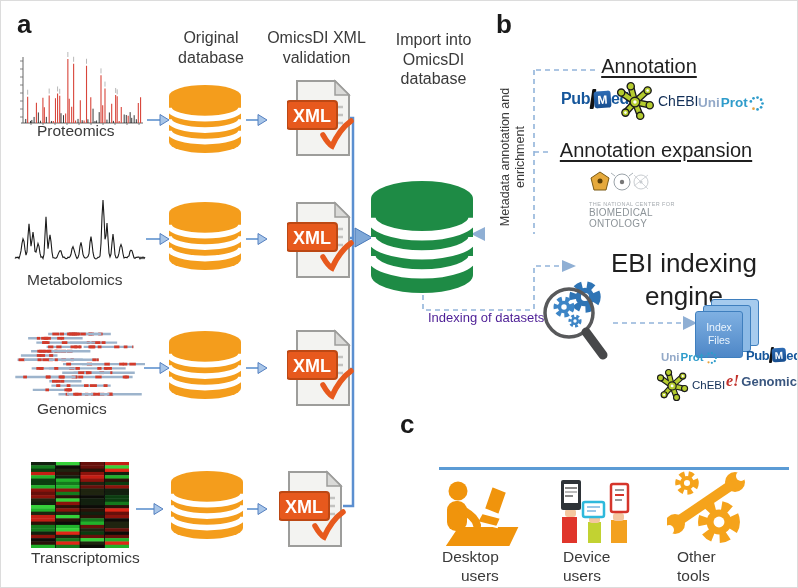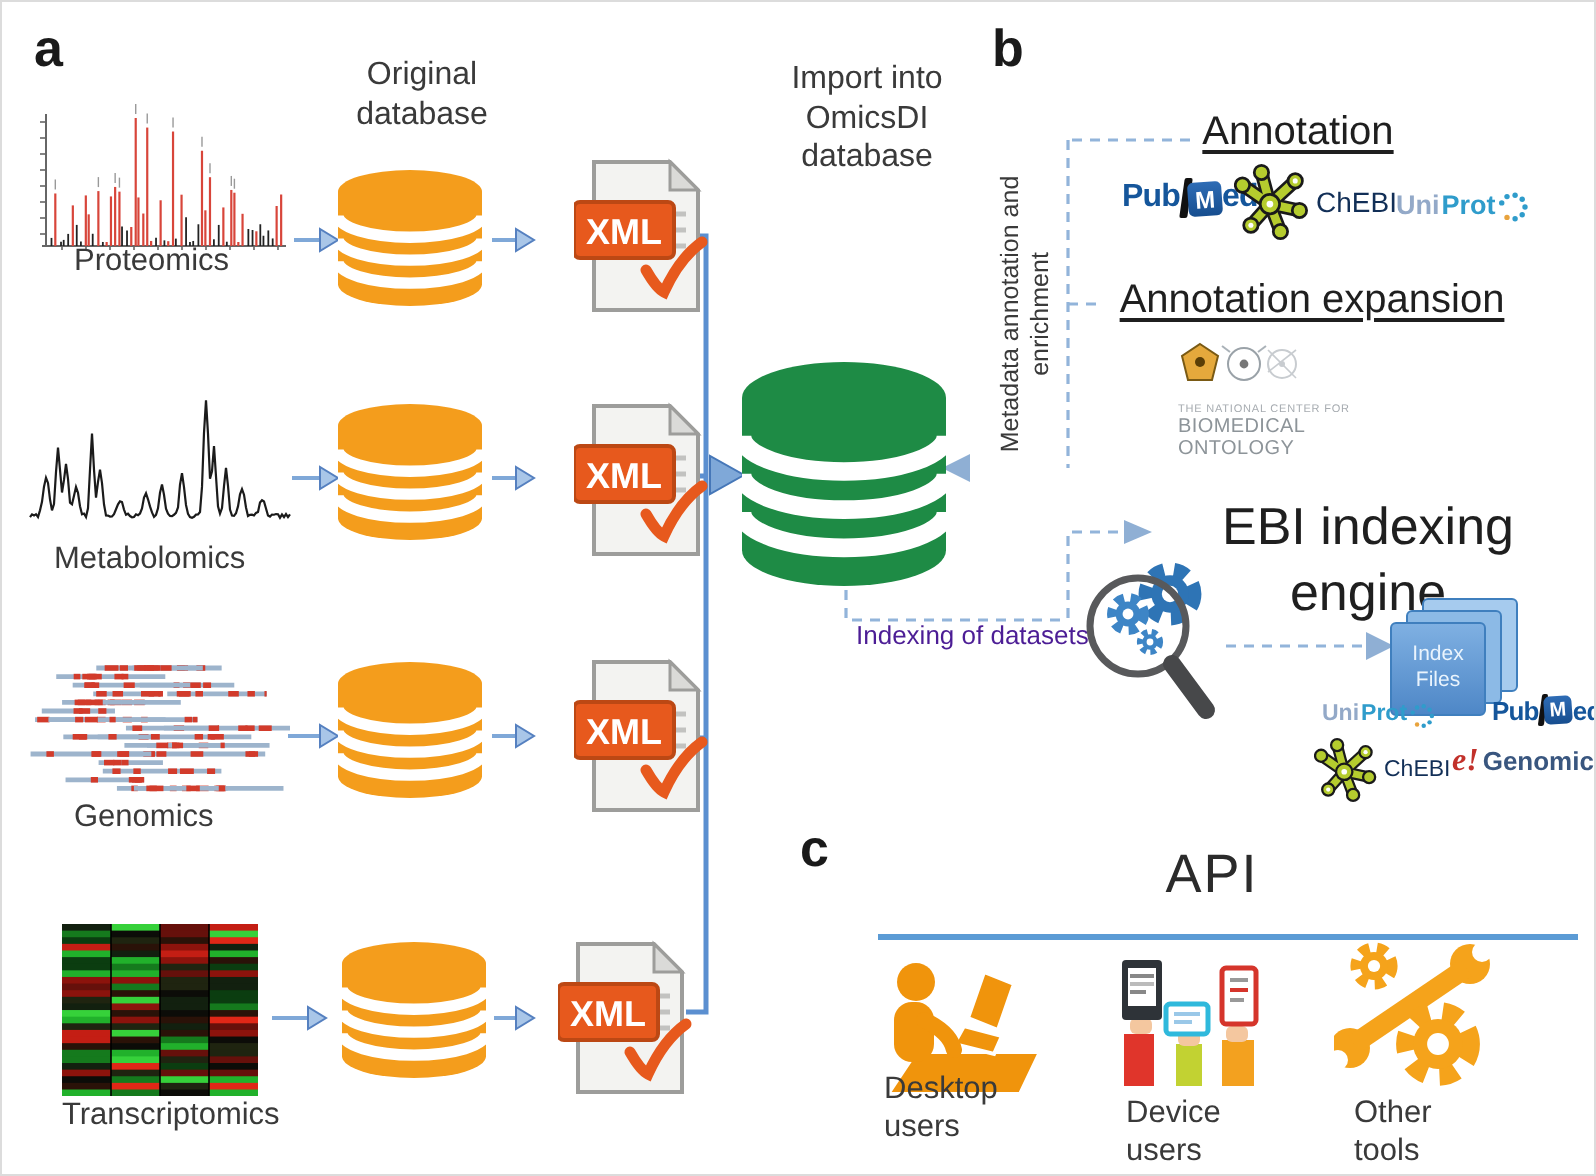--- a/index.html
+++ b/index.html
@@ -97,20 +97,22 @@
         <polygon points="257,502.5 257,513.5 266,508" fill="#A9C6E8" stroke="#5580C0" stroke-width="1"></polygon>
       </g>
   </svg>
 
   <div class="abs panel-letter" style="left:16px;top:8px;">a</div>
   <div class="abs panel-letter" style="left:495px;top:8px;">b</div>
   <div class="abs panel-letter" style="left:399px;top:408px;">c</div>
 
   <div class="abs colhdr ctr pre" style="left:157px;top:27px;width:106px;">Original
 database</div>
+  <div class="abs colhdr ctr pre" style="left:258px;top:27px;width:115px;">OmicsDI XML
+validation</div>
   <div class="abs colhdr ctr pre" style="left:381px;top:29px;width:103px;">Import into
 OmicsDI
 database</div>
 
   <div class="abs" style="left:12px;top:50px;" id="fig-prot"><svg width="132" height="84" viewBox="0 0 132 84">
         <path d="M10 6 V72 M8 72 H130" stroke="#666" stroke-width="1" fill="none"></path>
         <line x1="7" y1="10" x2="10" y2="10" stroke="#666" stroke-width="0.8"></line>
         <line x1="7" y1="18" x2="10" y2="18" stroke="#666" stroke-width="0.8"></line>
         <line x1="7" y1="26" x2="10" y2="26" stroke="#666" stroke-width="0.8"></line>
         <line x1="7" y1="34" x2="10" y2="34" stroke="#666" stroke-width="0.8"></line>
@@ -676,21 +678,20 @@
         <circle cx="29" cy="8" r="1.2" fill="#fff"></circle>
         <circle cx="8" cy="29" r="1.2" fill="#fff"></circle>
       </svg>
     <span>ChEBI</span>
   </div>
   <div class="abs ensembl" style="left:725px;top:371px;">
     <span class="en-e">e!</span>
     <span class="en-name">Genomics</span>
   </div>
 
-  <div class="abs api-title ctr" style="left:553px;top:421px;width:104px;">API</div>
 
   <svg class="abs" style="left:441px;top:479px;" width="82" height="68" viewBox="0 0 82 68">
     <polygon points="16,46 78,46 68,67 2,67" fill="#F0940C" stroke="#fff" stroke-width="2"></polygon>
     <polygon points="50,6 65,12 57,35 42,29" fill="#F0940C" stroke="#fff" stroke-width="2"></polygon>
     <polygon points="40,33 59,38 55,47 35,42" fill="#F0940C" stroke="#fff" stroke-width="2"></polygon>
     <circle cx="16" cy="11" r="9.5" fill="#F0940C"></circle>
     <rect x="5" y="21" width="20" height="30" rx="9" fill="#F0940C"></rect>
     <path d="M20,30 Q33,36 35,45" fill="none" stroke="#F0940C" stroke-width="8" stroke-linecap="round"></path>
     <path d="M20,30 Q33,36 35,45" fill="none" stroke="#fff" stroke-width="1" opacity="0.0"></path>
   </svg>
@@ -725,20 +726,20 @@
     <g id="tool-gears">
         <circle cx="20" cy="14" r="9" fill="none" stroke="#F5A31B" stroke-width="5.58" stroke-dasharray="4.95 3.78"></circle>
         <circle cx="20" cy="14" r="7.0200000000000005" fill="#F5A31B"></circle>
         <circle cx="20" cy="14" r="3.06" fill="#fff"></circle>
         <circle cx="52" cy="53" r="16" fill="none" stroke="#F5A31B" stroke-width="9.92" stroke-dasharray="8.8 6.72"></circle>
         <circle cx="52" cy="53" r="12.48" fill="#F5A31B"></circle>
         <circle cx="52" cy="53" r="5.44" fill="#fff"></circle>
       </g>
   </svg>
 
-  <div class="abs api-lbl pre" style="left:441px;top:534px;">Desktop
+  <div class="abs api-lbl pre" style="left:441px;top:546px;text-align:right;">Desktop
 users</div>
   <div class="abs api-lbl pre" style="left:562px;top:546px;">Device
 users</div>
   <div class="abs api-lbl pre" style="left:676px;top:546px;">Other
 tools</div>
 
 </div>
 
 </body></html>

